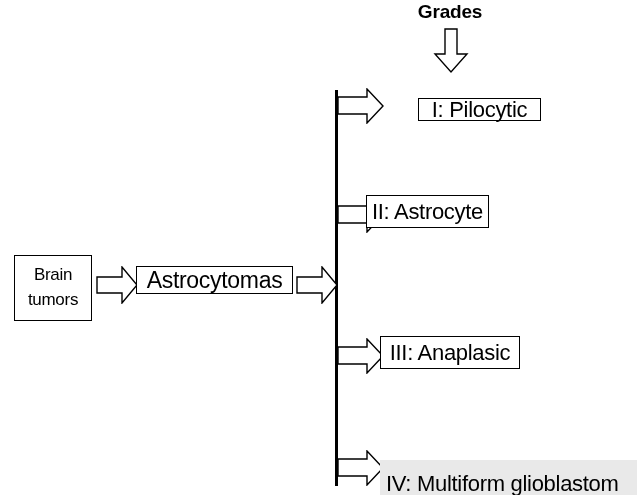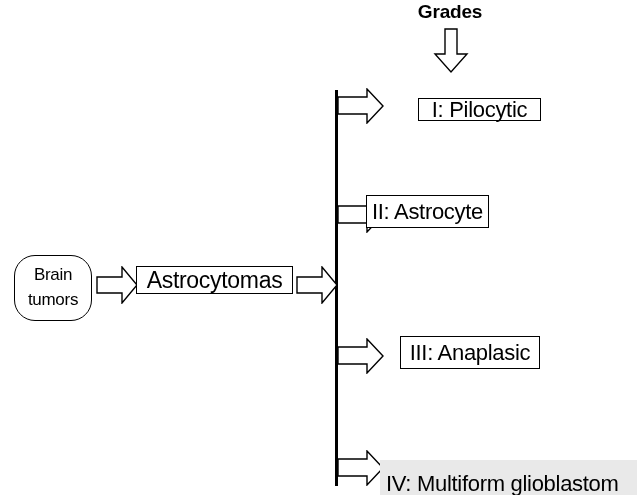--- a/index.html
+++ b/index.html
@@ -69,40 +69,39 @@
     stroke-linejoin: miter;
   }
 
   
   #node-brain-tumors {
     left: 14px;  top: 255px;  width: 78px;  height: 66px;
     flex-direction: column;
     font-size: 17px;
     line-height: 1.45;
     justify-content: center;
-    border-radius: 21px;
   }
   #node-brain-tumors .ln { display:block; }
 
   #node-astrocytomas {
     left: 136px; top: 266px; width: 157px; height: 28px;
     font-size: 23px;
   }
 
   #node-grade-1 {
     left: 385px; top: 98px;  width: 123px; height: 23px;
     font-size: 22px;
     margin-left: 33px;
   }
   #node-grade-2 {
     left: 366px; top: 195px; width: 123px; height: 33px;
     font-size: 22px;
   }
   #node-grade-3 {
-    left: 400px; top: 336px; width: 140px; height: 33px;
+    left: 380px; top: 336px; width: 140px; height: 33px;
     font-size: 22px;
   }
   #node-grade-4 {
     left: 380px; top: 460px; width: 257px; height: 47px;
     font-size: 22px;
     background: #e9e9e9;
     border: none;
     justify-content: flex-start;
     padding-left: 6px;
   }

